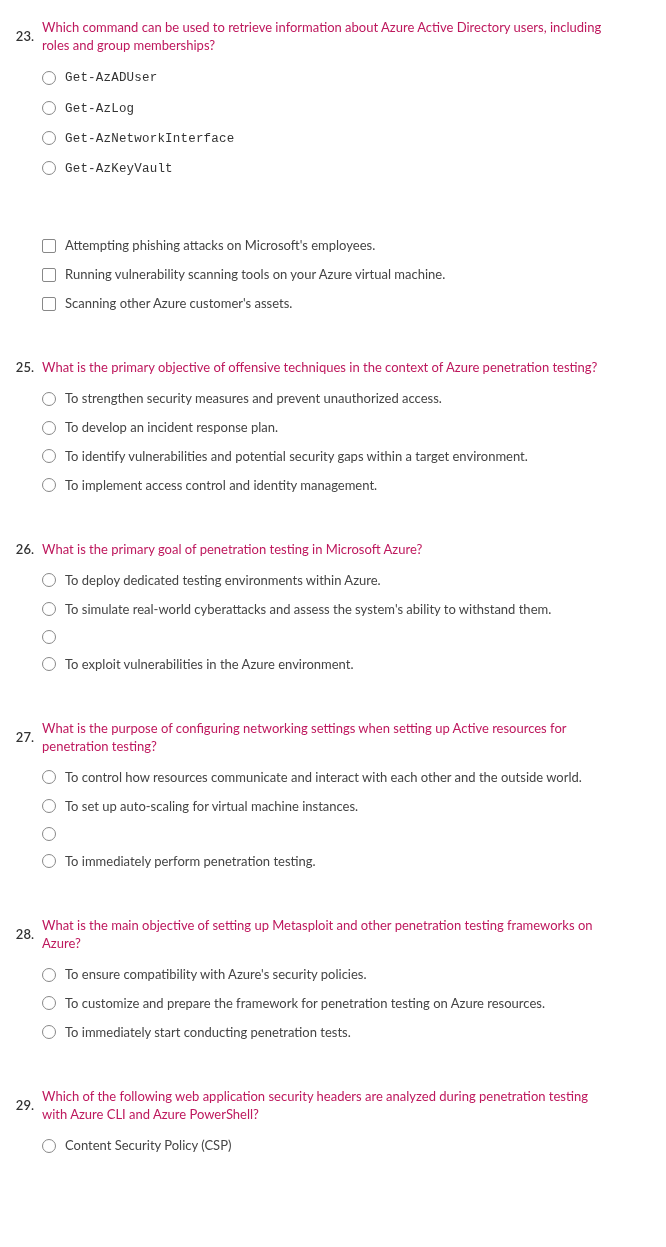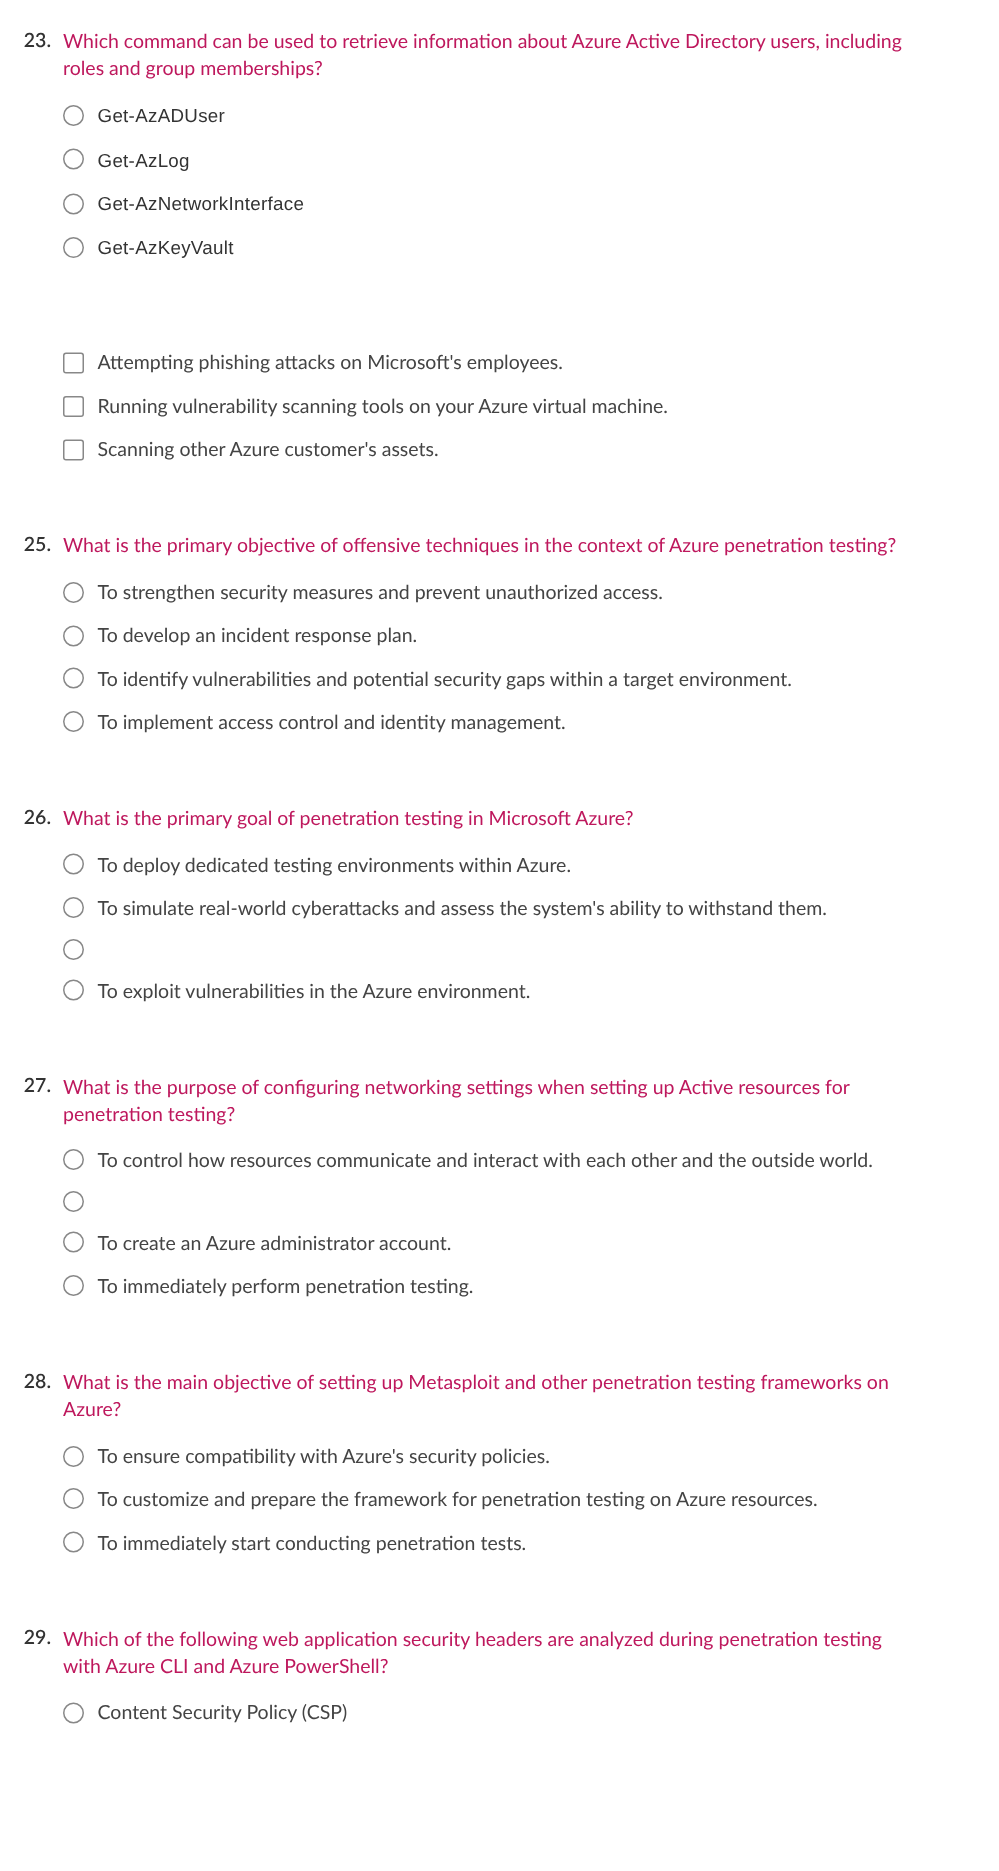--- a/index.html
+++ b/index.html
@@ -10,21 +10,21 @@
     background: #fff;
     width: 666px;
     padding: 0;
   }
   .question {
     padding: 18px 10px 28px 10px;
     position: relative;
   }
   .q-header {
     display: flex;
-    align-items: flex-start;
+    align-items: center;
   }
   .q-num {
     flex: 0 0 24px;
     text-align: right;
     font-weight: 600;
     color: #333;
     padding-right: 0;
   }
   .q-text {
     flex: 1;
@@ -52,21 +52,21 @@
     margin-right: 9px;
     display: inline-block;
   }
   .radio { border-radius: 50%; }
   .checkbox { border-radius: 2px; }
   .opt-label {
     color: #444;
     line-height: 1.3;
   }
   code.cmd {
-    font-family: Liberation Sans, sans-serif;
+    font-family: Liberation Mono, monospace;
     font-size: 12.5px;
     color: #333;
     letter-spacing: 0.2px;
   }
 </style>
 </head>
 <body>
 
 <div id="root">
     <div class="question">
@@ -161,24 +161,24 @@
         <div class="q-num">27.</div>
         <div class="q-text">What is the purpose of configuring networking settings when setting up Active resources for penetration testing?</div>
       </div>
       <div class="options">
         <div class="option">
           <span class="radio"></span>
           <span class="opt-label">To control how resources communicate and interact with each other and the outside world.</span>
         </div>
         <div class="option">
           <span class="radio"></span>
-        </div>
-        <div class="option">
-          <span class="radio"></span>
-          <span class="opt-label">To create an Azure administrator account.</span>
+          <span class="opt-label">To set up auto-scaling for virtual machine instances.</span>
+        </div>
+        <div class="option">
+          <span class="radio"></span>
         </div>
         <div class="option">
           <span class="radio"></span>
           <span class="opt-label">To immediately perform penetration testing.</span>
         </div>
       </div>
     </div>
     <div class="question">
       <div class="q-header">
         <div class="q-num">28.</div>

